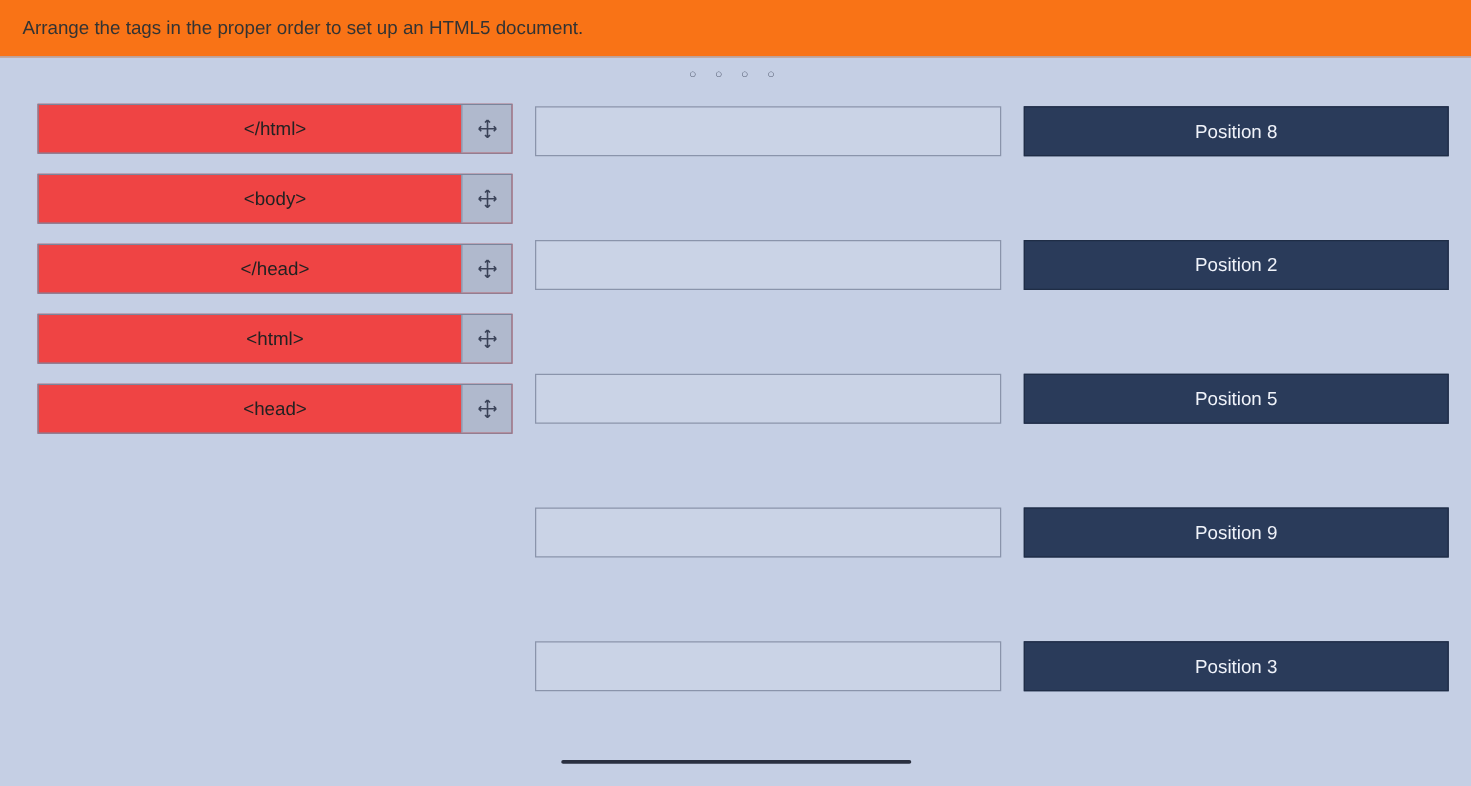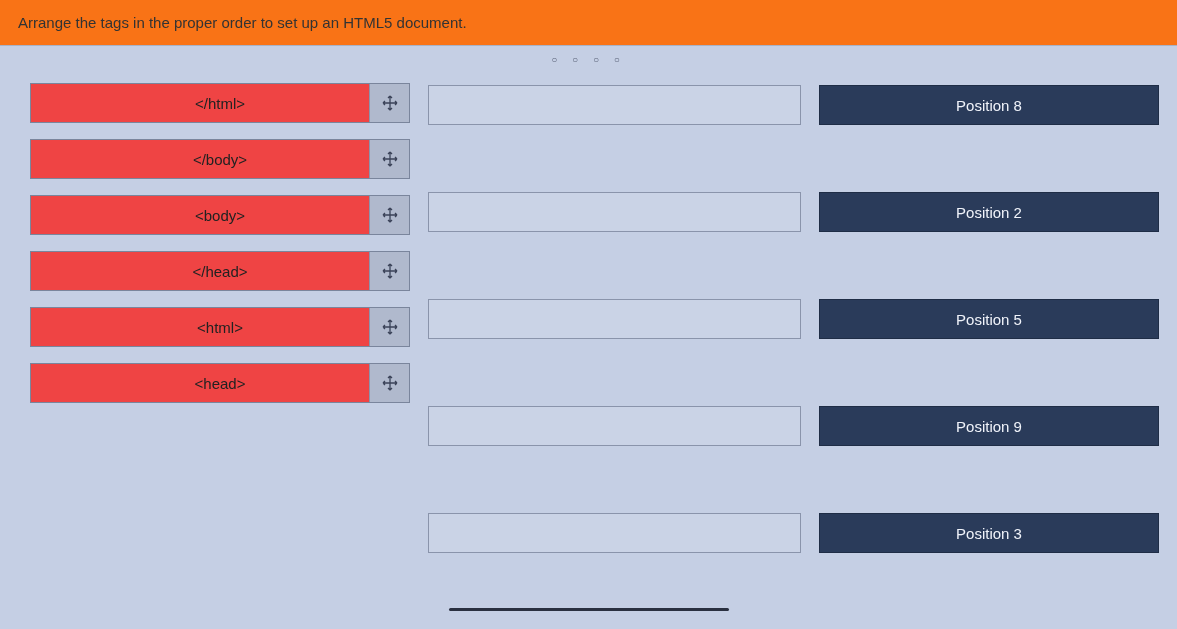--- a/index.html
+++ b/index.html
@@ -123,28 +123,20 @@
   <div class="source-col">
     <div class="drag-item">
       <span class="drag-label">&lt;/html&gt;</span>
       <span class="drag-handle">
         <svg class="move-icon" viewBox="0 0 16 16" fill="none" stroke="#3a4258" stroke-width="1.3">
           <path d="M8 1 L8 15 M1 8 L15 8 M8 1 L6 3 M8 1 L10 3 M8 15 L6 13 M8 15 L10 13 M1 8 L3 6 M1 8 L3 10 M15 8 L13 6 M15 8 L13 10"></path>
         </svg>
       </span>
     </div>
     <div class="drag-item">
-      <span class="drag-label">&lt;/body&gt;</span>
-      <span class="drag-handle">
-        <svg class="move-icon" viewBox="0 0 16 16" fill="none" stroke="#3a4258" stroke-width="1.3">
-          <path d="M8 1 L8 15 M1 8 L15 8 M8 1 L6 3 M8 1 L10 3 M8 15 L6 13 M8 15 L10 13 M1 8 L3 6 M1 8 L3 10 M15 8 L13 6 M15 8 L13 10"></path>
-        </svg>
-      </span>
-    </div>
-    <div class="drag-item">
       <span class="drag-label">&lt;body&gt;</span>
       <span class="drag-handle">
         <svg class="move-icon" viewBox="0 0 16 16" fill="none" stroke="#3a4258" stroke-width="1.3">
           <path d="M8 1 L8 15 M1 8 L15 8 M8 1 L6 3 M8 1 L10 3 M8 15 L6 13 M8 15 L10 13 M1 8 L3 6 M1 8 L3 10 M15 8 L13 6 M15 8 L13 10"></path>
         </svg>
       </span>
     </div>
     <div class="drag-item">
       <span class="drag-label">&lt;/head&gt;</span>
       <span class="drag-handle">

